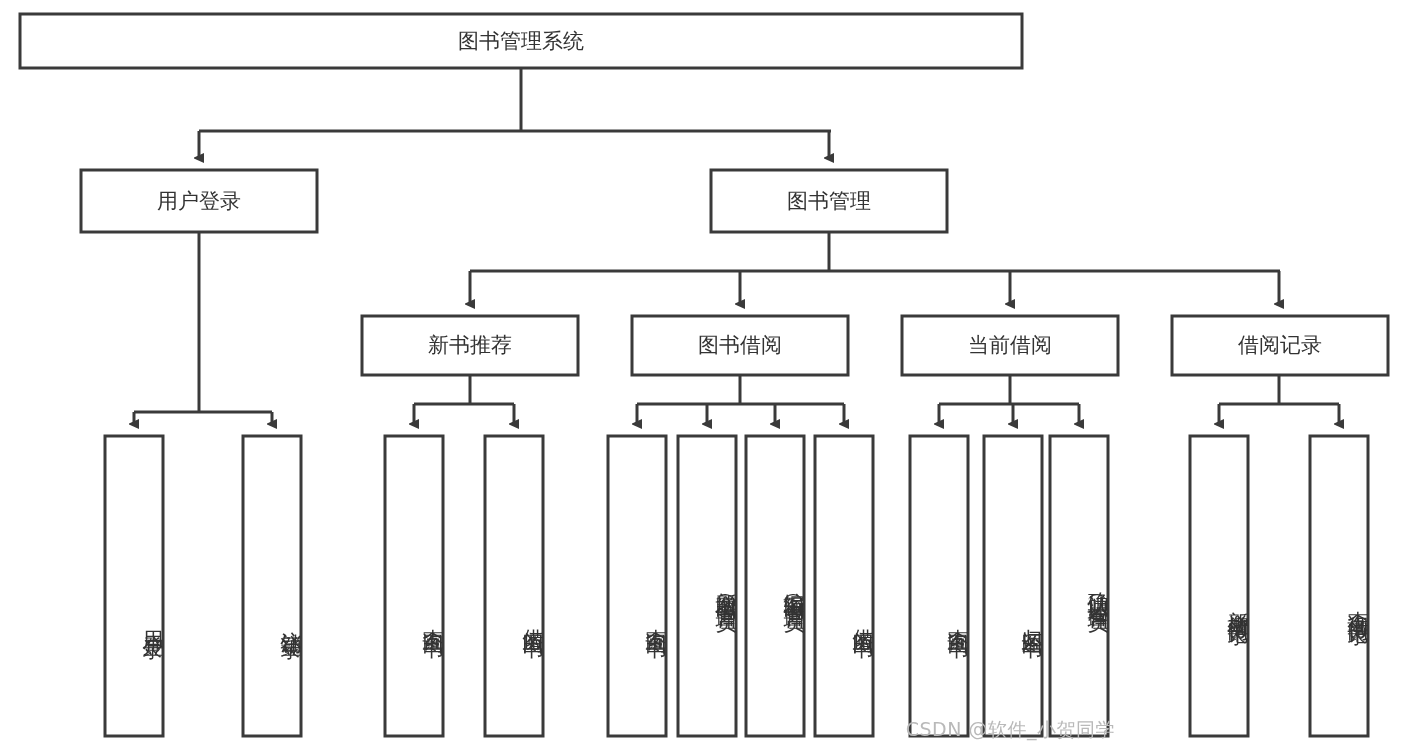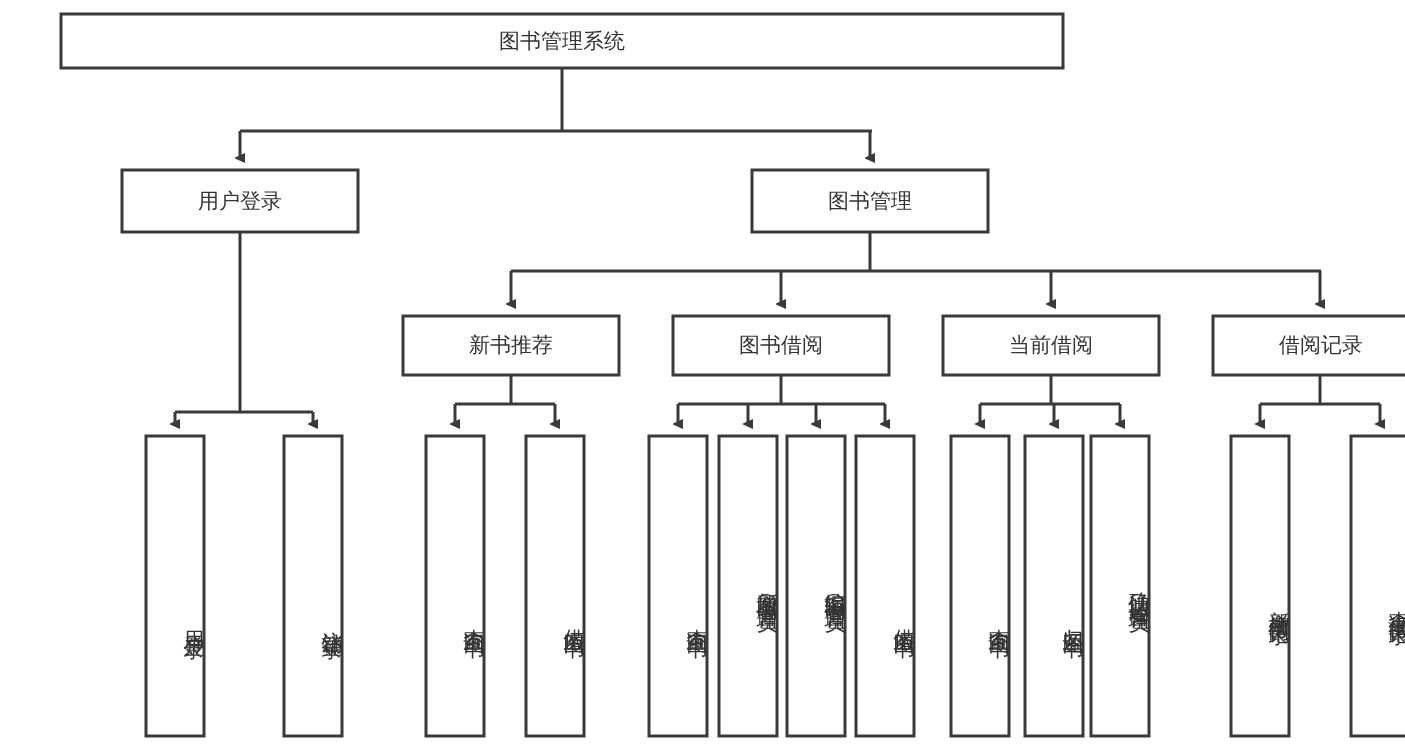--- a/index.html
+++ b/index.html
@@ -11,21 +11,20 @@
     width: 1405px;
     height: 747px;
     font-family: "DejaVu Sans", "Liberation Sans", sans-serif;
     overflow: hidden;
   }
   #diagram-root {
     position: relative;
     width: 1129px;
     height: 747px;
     background: #ffffff;
-    margin-left: 41px;
   }
   svg.flow {
     position: absolute;
     top: 0;
     left: 0;
     width: 1405px;
     height: 747px;
   }
   .node-rect {
     fill: #ffffff;
@@ -193,14 +192,15 @@
   <div class="vert-label" style="left:608px; top:505px; width:58px; height:225px;">查询图书</div>
   <div class="vert-label" style="left:678px; top:443px; width:58px; height:290px;">新增图书（管理员）</div>
   <div class="vert-label" style="left:746px; top:443px; width:58px; height:290px;">编辑图书（管理员）</div>
   <div class="vert-label" style="left:815px; top:505px; width:58px; height:225px;">借阅图书</div>
   <div class="vert-label" style="left:910px; top:505px; width:58px; height:225px;">查询图书</div>
   <div class="vert-label" style="left:984px; top:505px; width:58px; height:225px;">归还图书</div>
   <div class="vert-label" style="left:1050px; top:443px; width:58px; height:290px;">确认归还（管理员）</div>
   <div class="vert-label" style="left:1190px; top:473px; width:58px; height:260px;">新增借阅记录</div>
   <div class="vert-label" style="left:1310px; top:473px; width:58px; height:260px;">查询借阅记录</div>
 
+  <div class="watermark">CSDN @软件_小贺同学</div>
 
 </div>
 
 </body></html>

